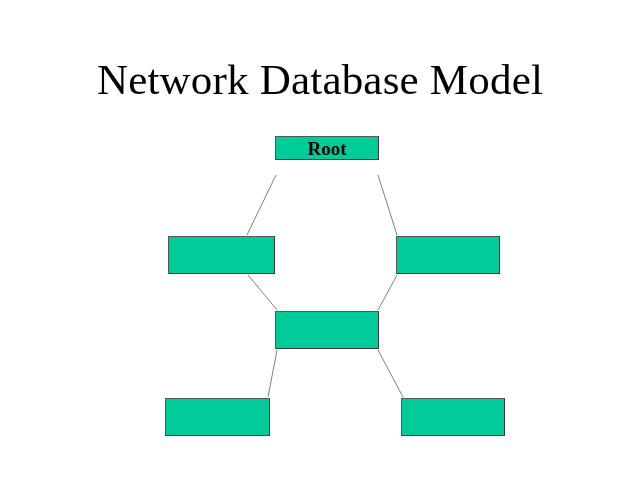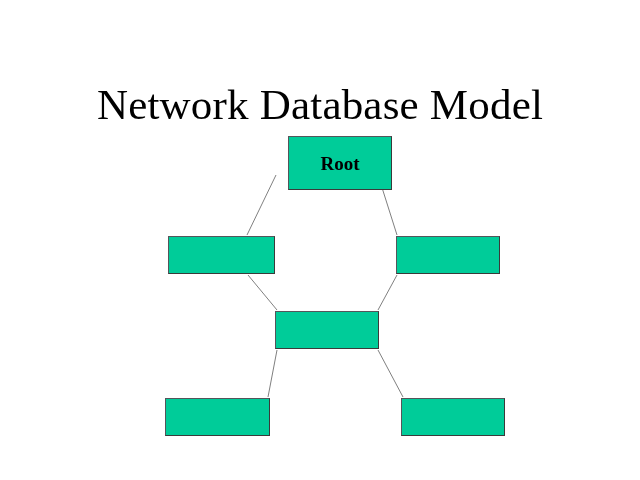--- a/index.html
+++ b/index.html
@@ -24,21 +24,20 @@
     top: 56px;
     width: 640px;
     text-align: center;
     font-family: "Liberation Serif", "DejaVu Serif", serif;
     font-size: 43px;
     font-weight: 400;
     color: #000000;
     letter-spacing: 0.2px;
     line-height: 48px;
     white-space: nowrap;
-    margin-top: 25px;
   }
   #diagram {
     position: absolute;
     left: 0;
     top: 0;
     width: 640px;
     height: 480px;
   }
   #connector-layer {
     position: absolute;
@@ -83,21 +82,21 @@
         <line x1="276" y1="175" x2="247" y2="235" stroke="#808080" stroke-width="1"></line>
         <line x1="378" y1="175" x2="397" y2="235" stroke="#808080" stroke-width="1"></line>
         <line x1="248" y1="275" x2="277" y2="310" stroke="#808080" stroke-width="1"></line>
         <line x1="397" y1="275" x2="378" y2="310" stroke="#808080" stroke-width="1"></line>
         <line x1="277" y1="350" x2="268" y2="397" stroke="#808080" stroke-width="1"></line>
         <line x1="378" y1="350" x2="403" y2="397" stroke="#808080" stroke-width="1"></line>
       </g>
   </svg>
 
   <div id="diagram">
-      <div class="node" style="left: 275px; top: 136px; width: 104px; height: 54px; background: rgb(0, 204, 153); margin-left: 13px;">
+      <div class="node" style="left: 275px; top: 136px; width: 104px; height: 24px; background: rgb(0, 204, 153);">
         <span class="node-label" style="color: rgb(0, 0, 0);">Root</span>
       </div>
       <div class="node" style="left: 168px; top: 236px; width: 107px; height: 38px; background: rgb(0, 204, 153);"></div>
       <div class="node" style="left: 396px; top: 236px; width: 104px; height: 38px; background: rgb(0, 204, 153);"></div>
       <div class="node" style="left: 275px; top: 311px; width: 104px; height: 38px; background: rgb(0, 204, 153);"></div>
       <div class="node" style="left: 165px; top: 398px; width: 105px; height: 38px; background: rgb(0, 204, 153);"></div>
       <div class="node" style="left: 401px; top: 398px; width: 104px; height: 38px; background: rgb(0, 204, 153);"></div>
     </div>
 
 </div>

